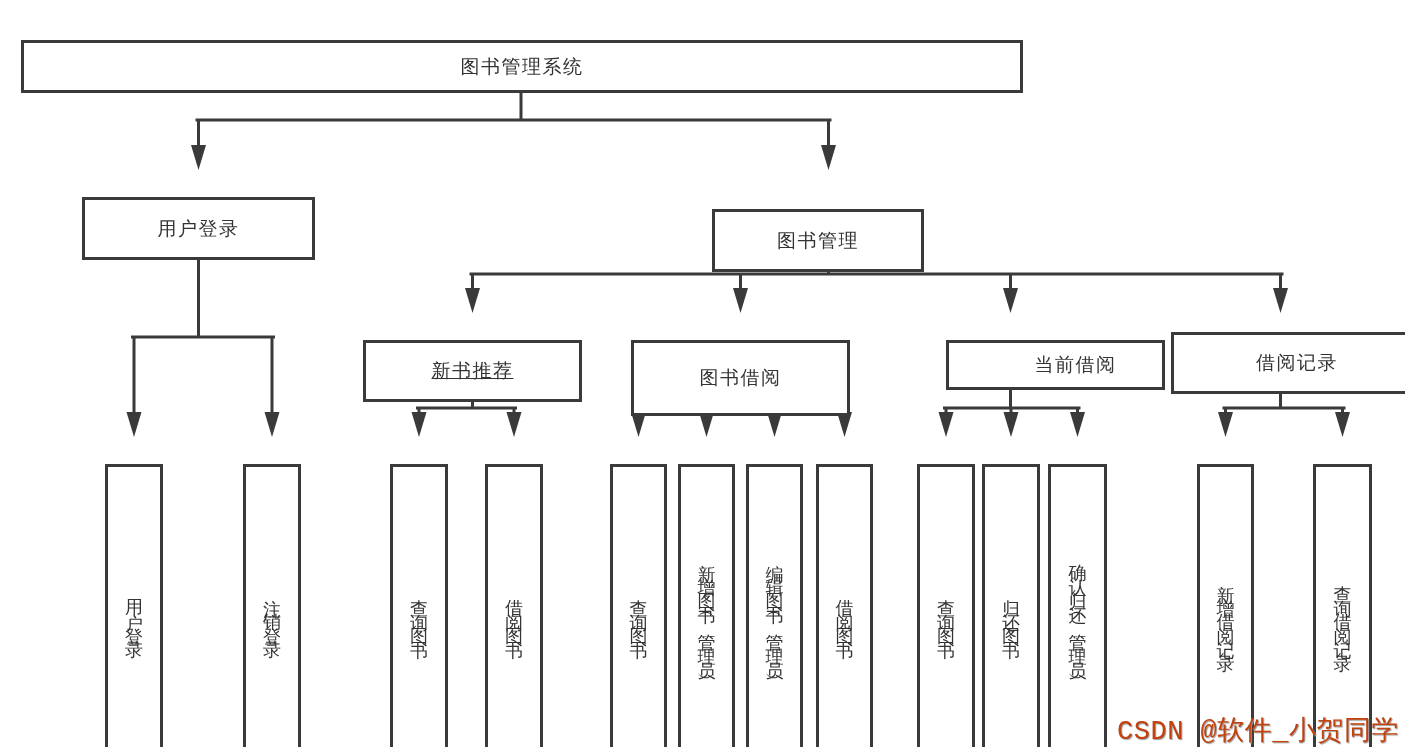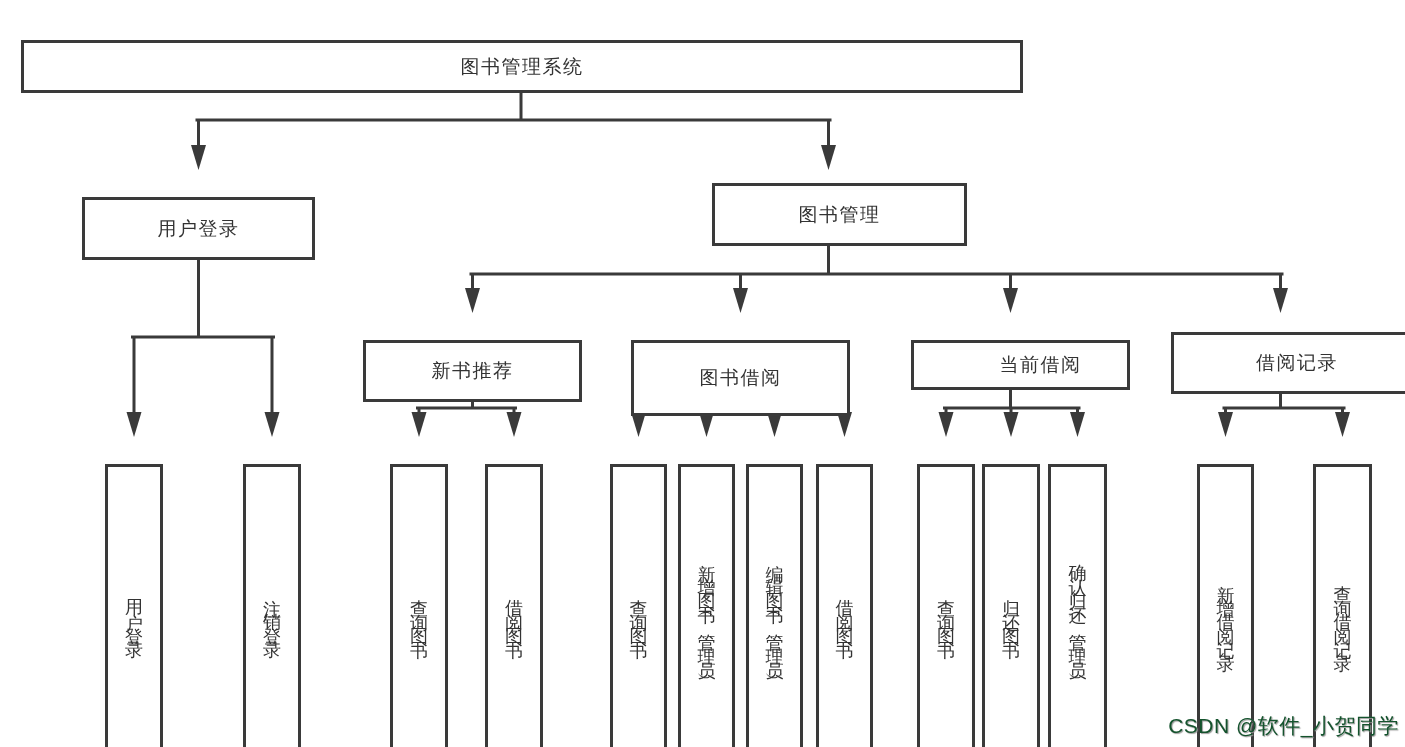--- a/index.html
+++ b/index.html
@@ -16,43 +16,44 @@
     margin-top:27px;
   }
   .hbox { font-size:19px; letter-spacing:1.5px; }
   .vbox span {
     writing-mode:vertical-rl; font-size:18px; line-height:1;
     letter-spacing:14px; display:block;
   }
   
   #n-root   { left:21px;   top:13px;  width:1002px; height:53px; }
   #n-login  { left:82px;   top:170px; width:233px;  height:63px; }
-  #n-mgmt   { left:712px;  top:156px; width:255px;  height:63px; }
-  #n-nbr    { left:363px;  top:313px; width:219px;  height:62px; }
+  #n-mgmt   { left:712px;  top:182px; width:212px;  height:63px; }
+  #n-nbr    { left:363px;  top:313px; width:219px;  height:62px;text-decoration:underline; }
   #n-bb     { left:631px;  top:313px; width:219px;  height:76px; }
-  #n-cb     { left:911px;  top:313px; width:219px;  height:50px;padding-left:40px; }
+  #n-cb     { left:946px;  top:313px; width:219px;  height:50px;padding-left:40px; }
   #n-br     { left:1171px; top:305px; width:252px;  height:62px;align-items:center; }
   .leaf { top:437px; height:298px; }
   #l-a1 { left:105px;  width:58px; }
   #l-a2 { left:243px;  width:58px; }
   #l-c1 { left:390px;  width:58px; }
   #l-c2 { left:485px;  width:58px; }
   #l-d1 { left:610px;  width:57px; }
   #l-d2 { left:678px;  width:57px; }
   #l-d3 { left:746px;  width:57px; }
   #l-d4 { left:816px;  width:57px; }
   #l-e1 { left:917px;  width:58px; }
   #l-e2 { left:982px;  width:58px; }
   #l-e3 { left:1048px; width:59px; }
   #l-f1 { left:1197px; width:57px; }
   #l-f2 { left:1313px; width:59px; }
   #watermark {
-    position:absolute; right:6px; top:712px; font-size:21px;
-    color:#14532d; text-shadow:1px 1px 1px #9a9a9a; letter-spacing:0.5px;
+    position:absolute; right:6px; top:712px; font-size:27px;
+    color:#c2410c; text-shadow:1px 1px 1px #9a9a9a; letter-spacing:0.5px;
     white-space:nowrap;
+    font-family:Liberation Mono, monospace;
   }
 </style>
 </head>
 <body>
 
 <div id="canvas">
 
   <svg id="wires" viewBox="0 0 1405 747" xmlns="http://www.w3.org/2000/svg">
     <g stroke="#3a3a3a" stroke-width="3" fill="none" stroke-linecap="square">
 

